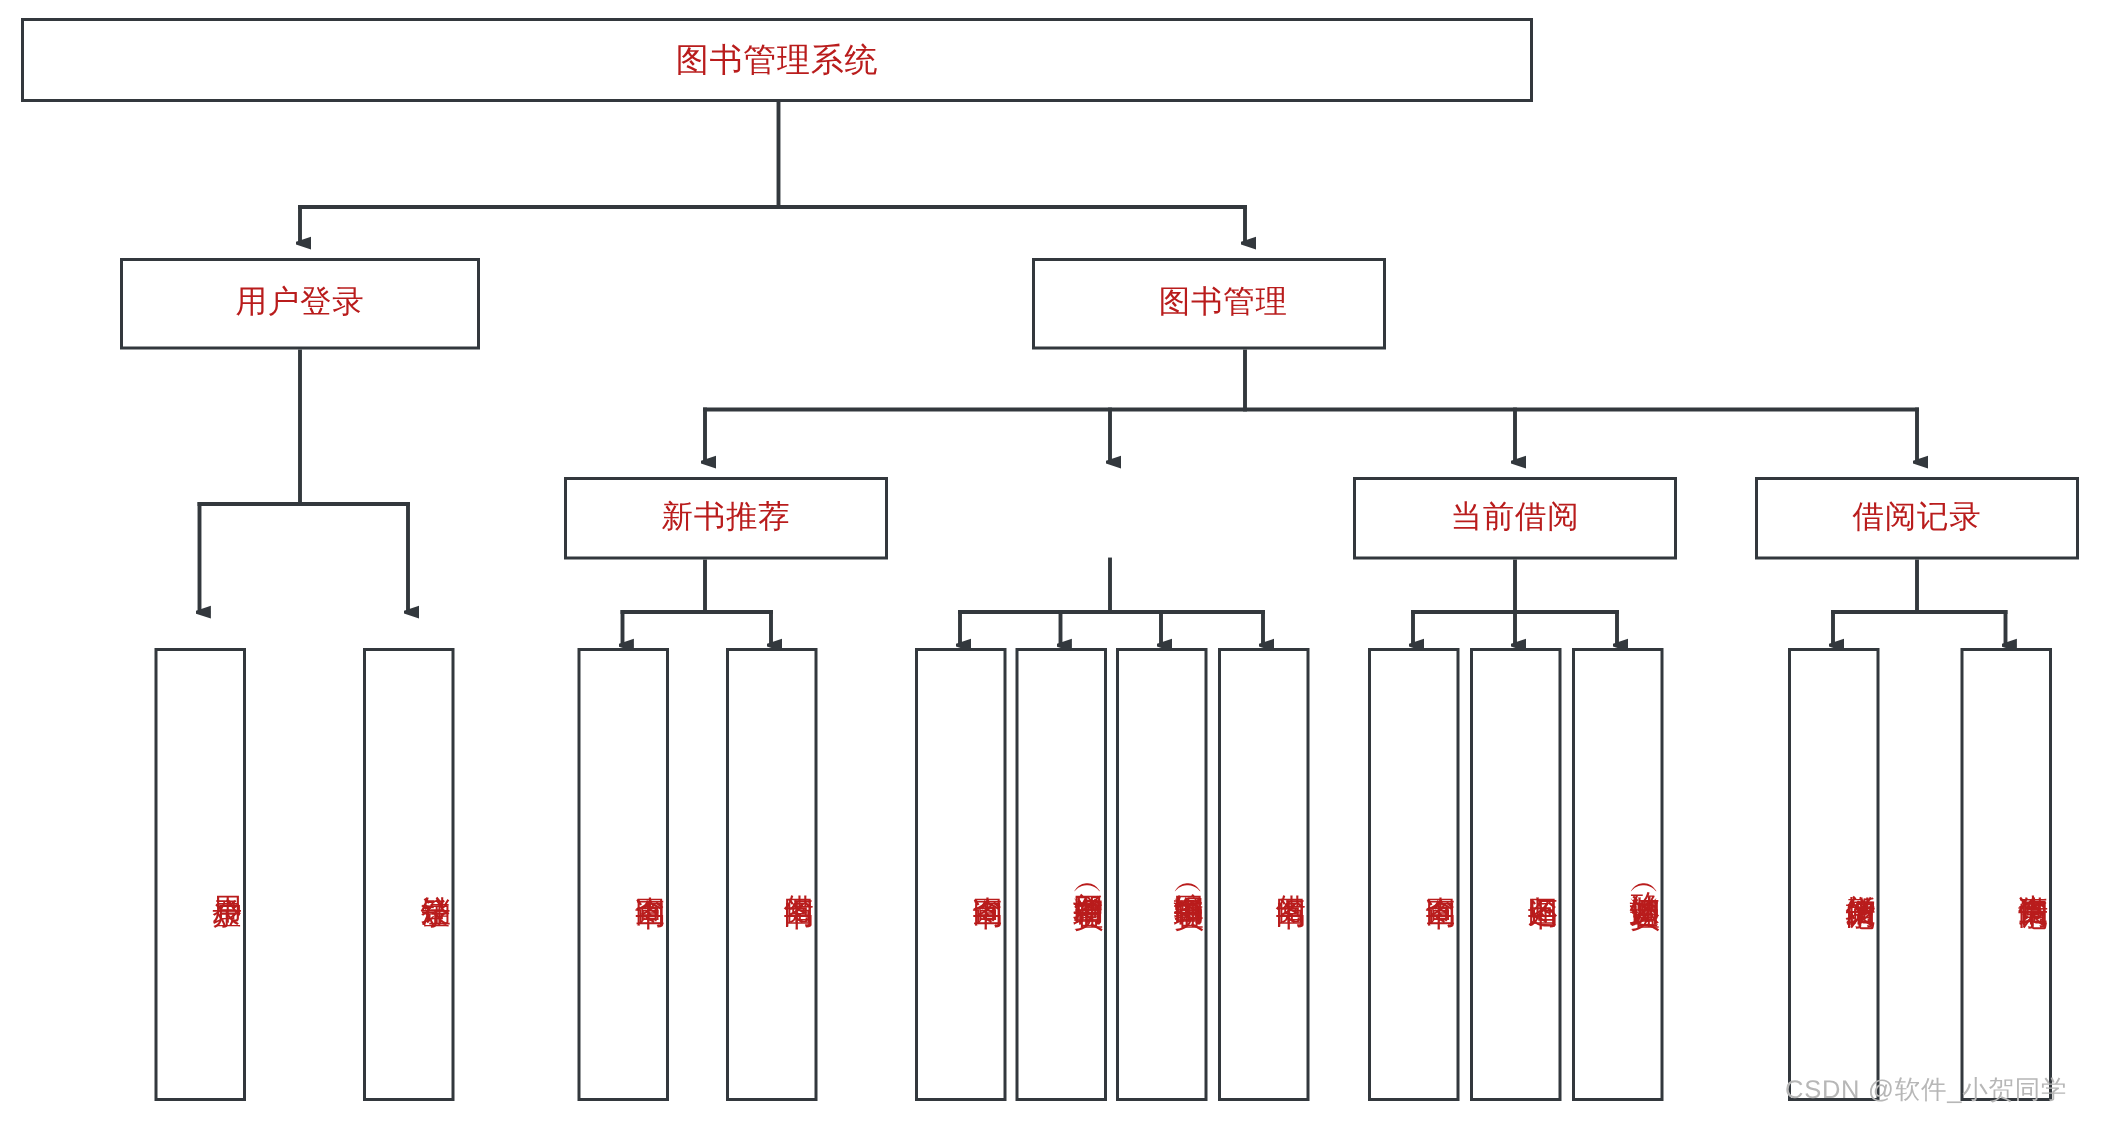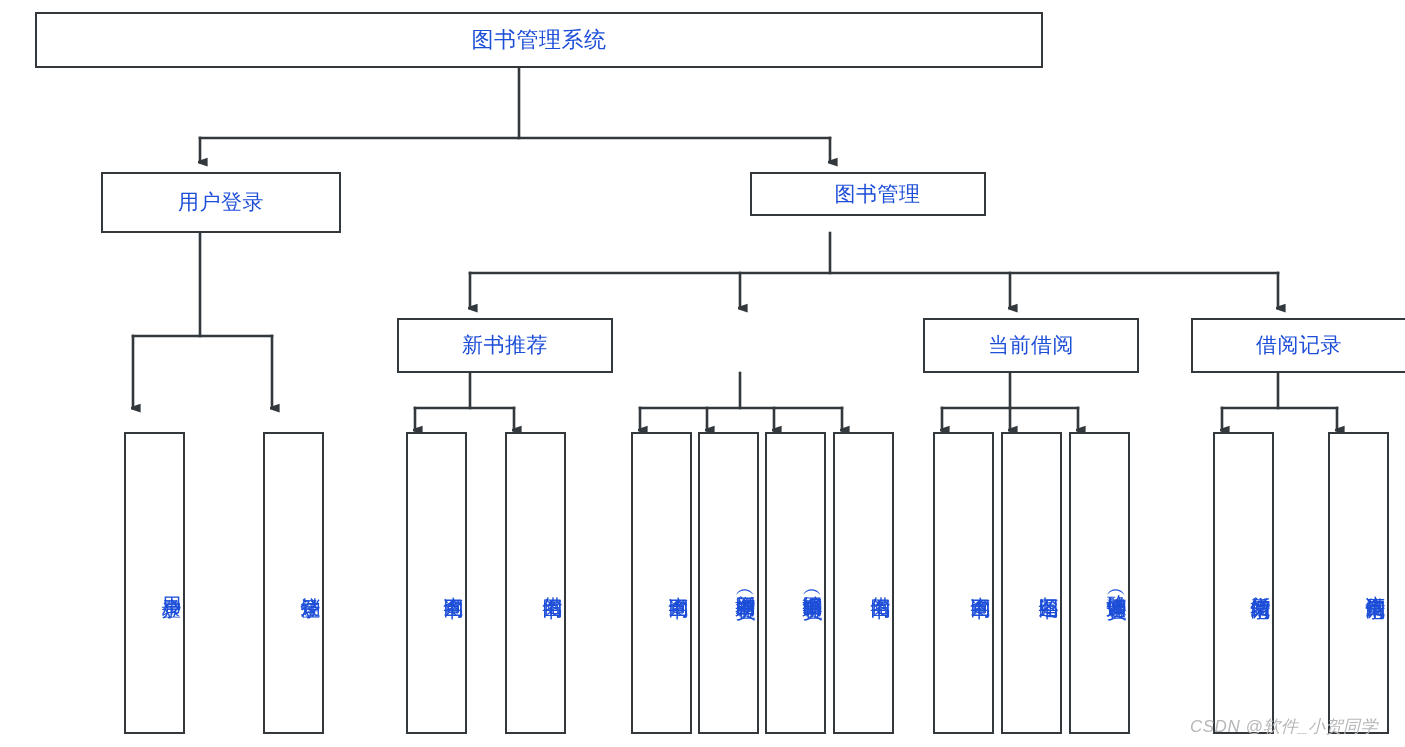--- a/index.html
+++ b/index.html
@@ -28,23 +28,22 @@
     pointer-events: none;
   }
   .node {
     position: absolute;
     box-sizing: border-box;
     background: #ffffff;
     border: 2px solid #33383d;
     display: flex;
     align-items: center;
     justify-content: center;
-    color: #1d4ed8;
+    color: #b91c1c;
     line-height: 1.18;
-    margin-left: 21px;
   }
   .node.horiz {
     font-size: 21px;
     letter-spacing: 0.5px;
   }
   .node.vert {
     writing-mode: vertical-rl;
     text-orientation: upright;
     font-size: 20px;
     letter-spacing: 1px;
@@ -123,21 +122,21 @@
     </g>
   </svg>
 
   <div class="node horiz root" style="left:14px; top:12px; width:1008px; height:56px;">
     <span class="label">图书管理系统</span>
   </div>
 
   <div class="node horiz" style="left:80px; top:172px; width:240px; height:61px;">
     <span class="label">用户登录</span>
   </div>
-  <div class="node horiz" style="left:729px; top:172px; width:236px; height:44px;padding-left:19px;">
+  <div class="node horiz" style="left:688px; top:172px; width:236px; height:61px;padding-left:19px;">
     <span class="label">图书管理</span>
   </div>
 
   <div class="node horiz" style="left:376px; top:318px; width:216px; height:55px;">
     <span class="label">新书推荐</span>
   </div>
   <div class="node horiz" style="left:902px; top:318px; width:216px; height:55px;">
     <span class="label">当前借阅</span>
   </div>
   <div class="node horiz" style="left:1170px; top:318px; width:216px; height:55px;">
@@ -181,15 +180,15 @@
     <span class="label">确认归还（管理员）</span>
   </div>
 
   <div class="node vert" style="left:1192px; top:432px; width:61px; height:302px;">
     <span class="label">新增借阅记录</span>
   </div>
   <div class="node vert" style="left:1307px; top:432px; width:61px; height:302px;">
     <span class="label">查询借阅记录</span>
   </div>
 
-  <div class="watermark" style="left:1190px; top:715px;font-style:italic;">CSDN @软件_小贺同学</div>
+  <div class="watermark" style="left:1190px; top:715px;">CSDN @软件_小贺同学</div>
 
 </div>
 
 </body></html>

